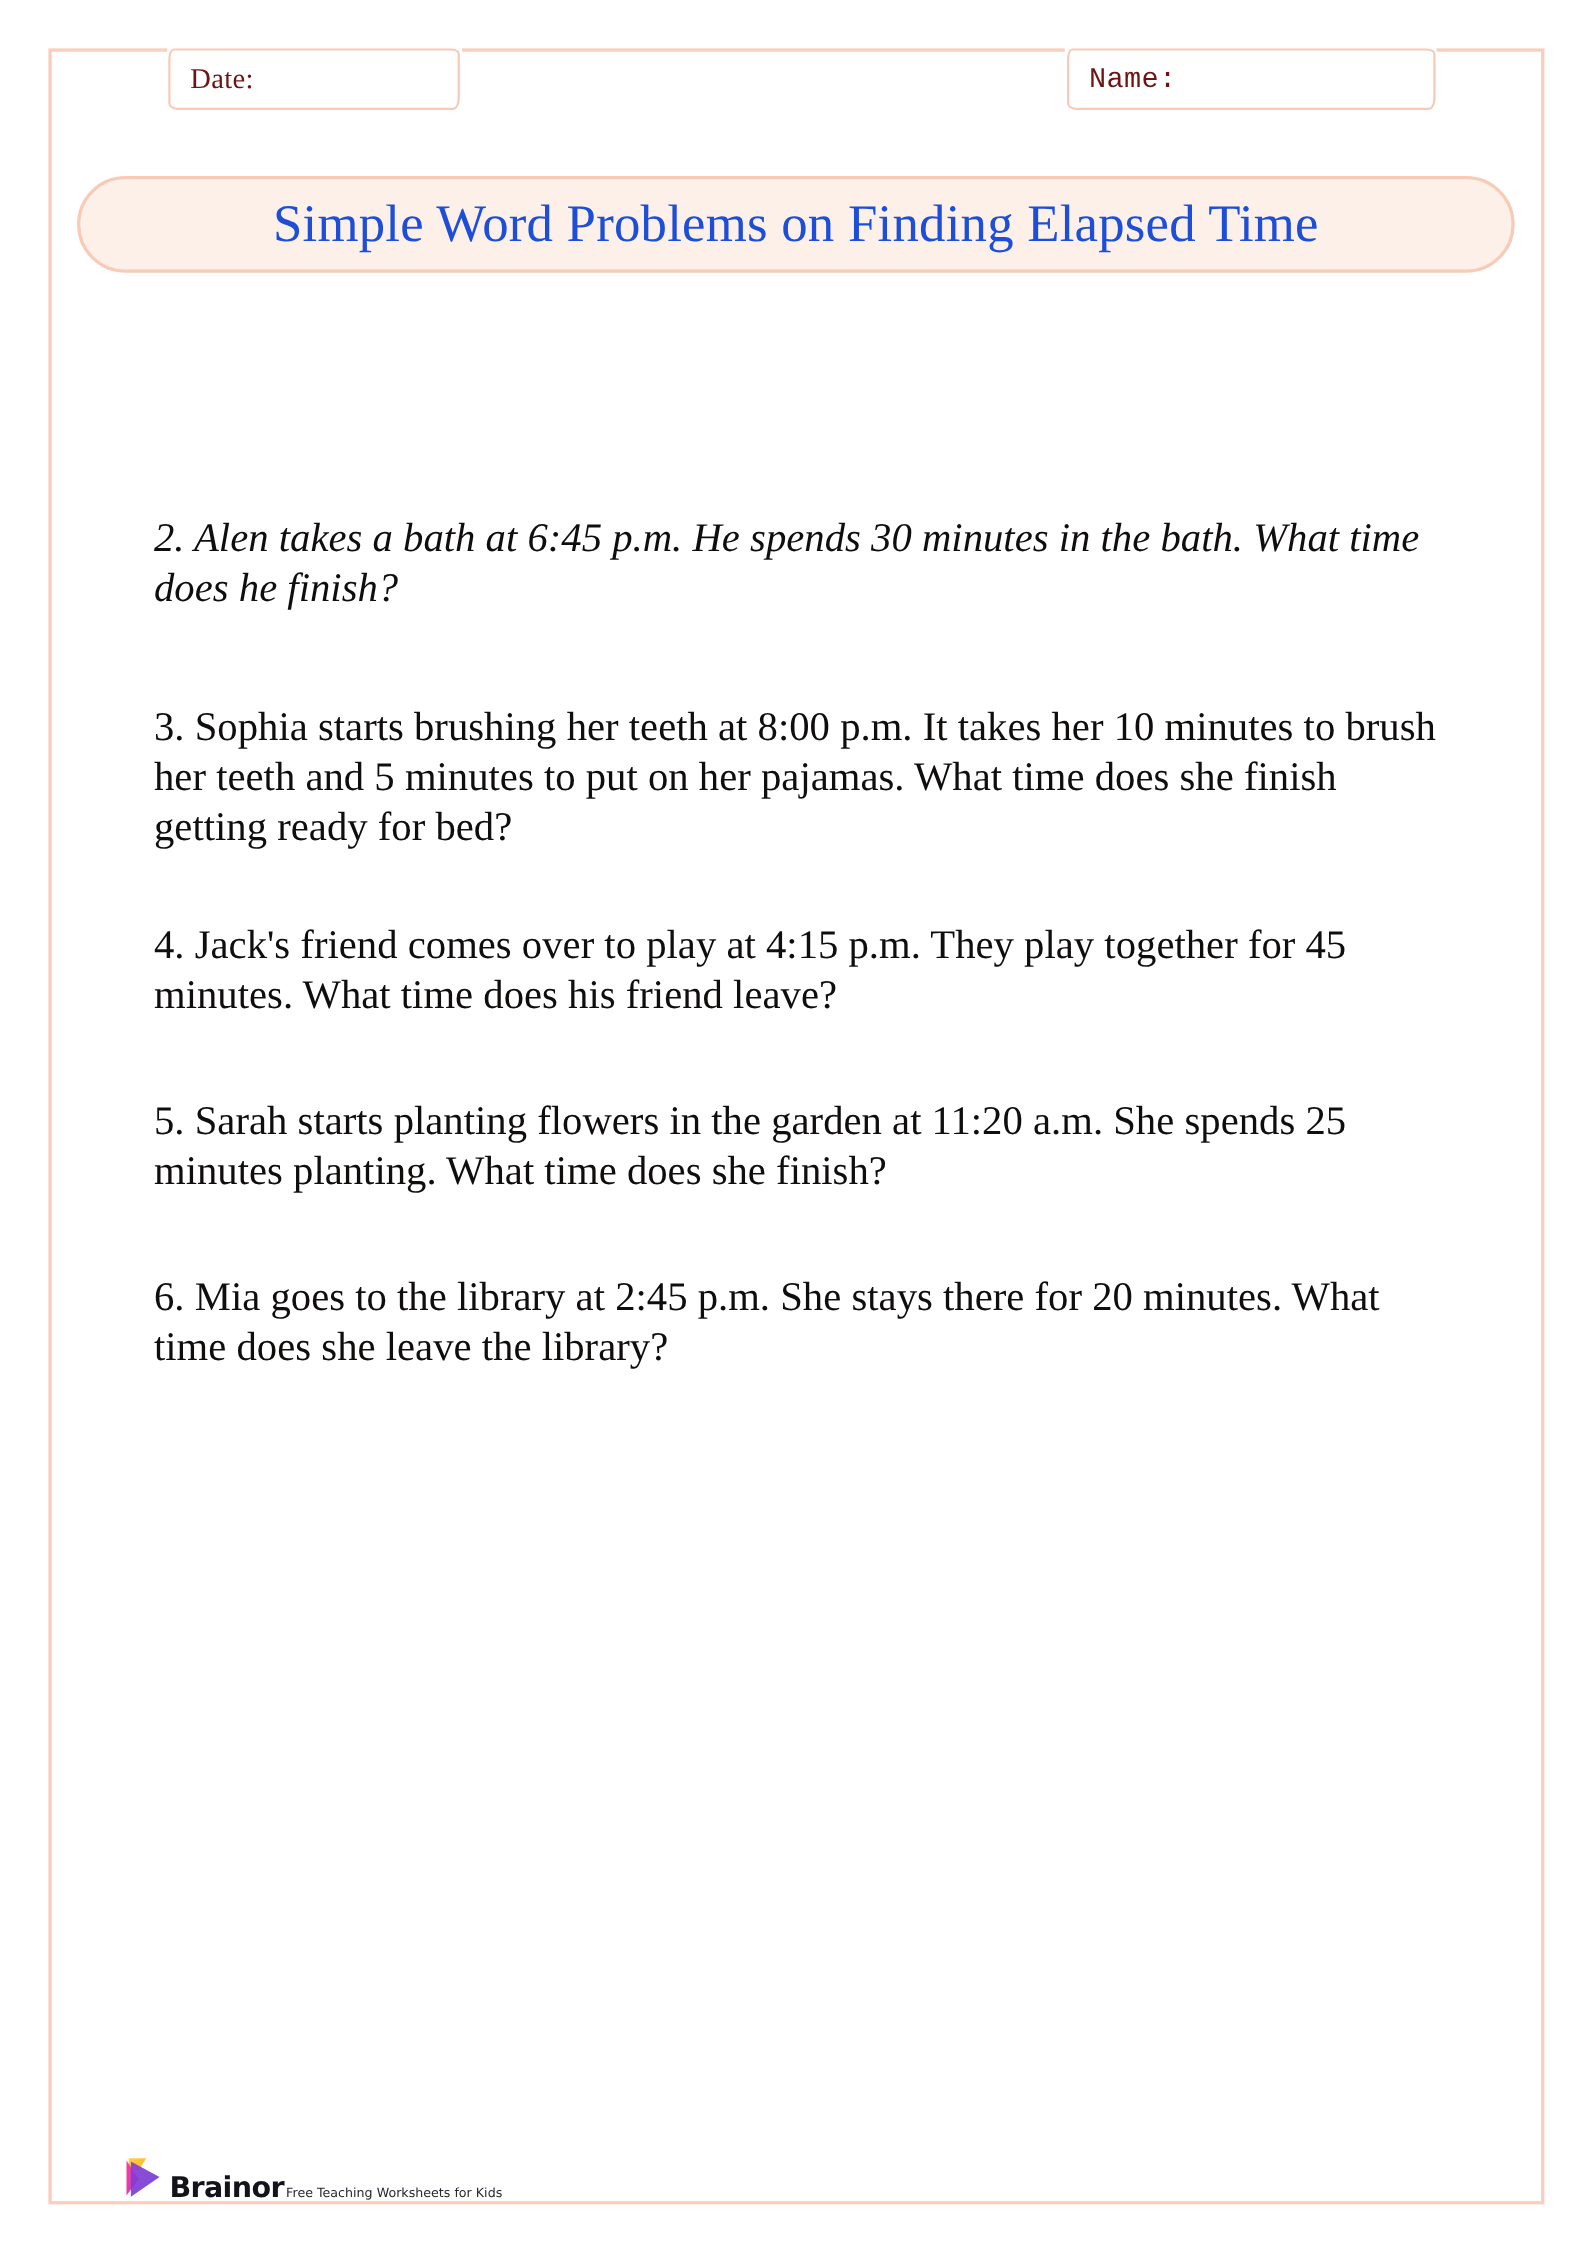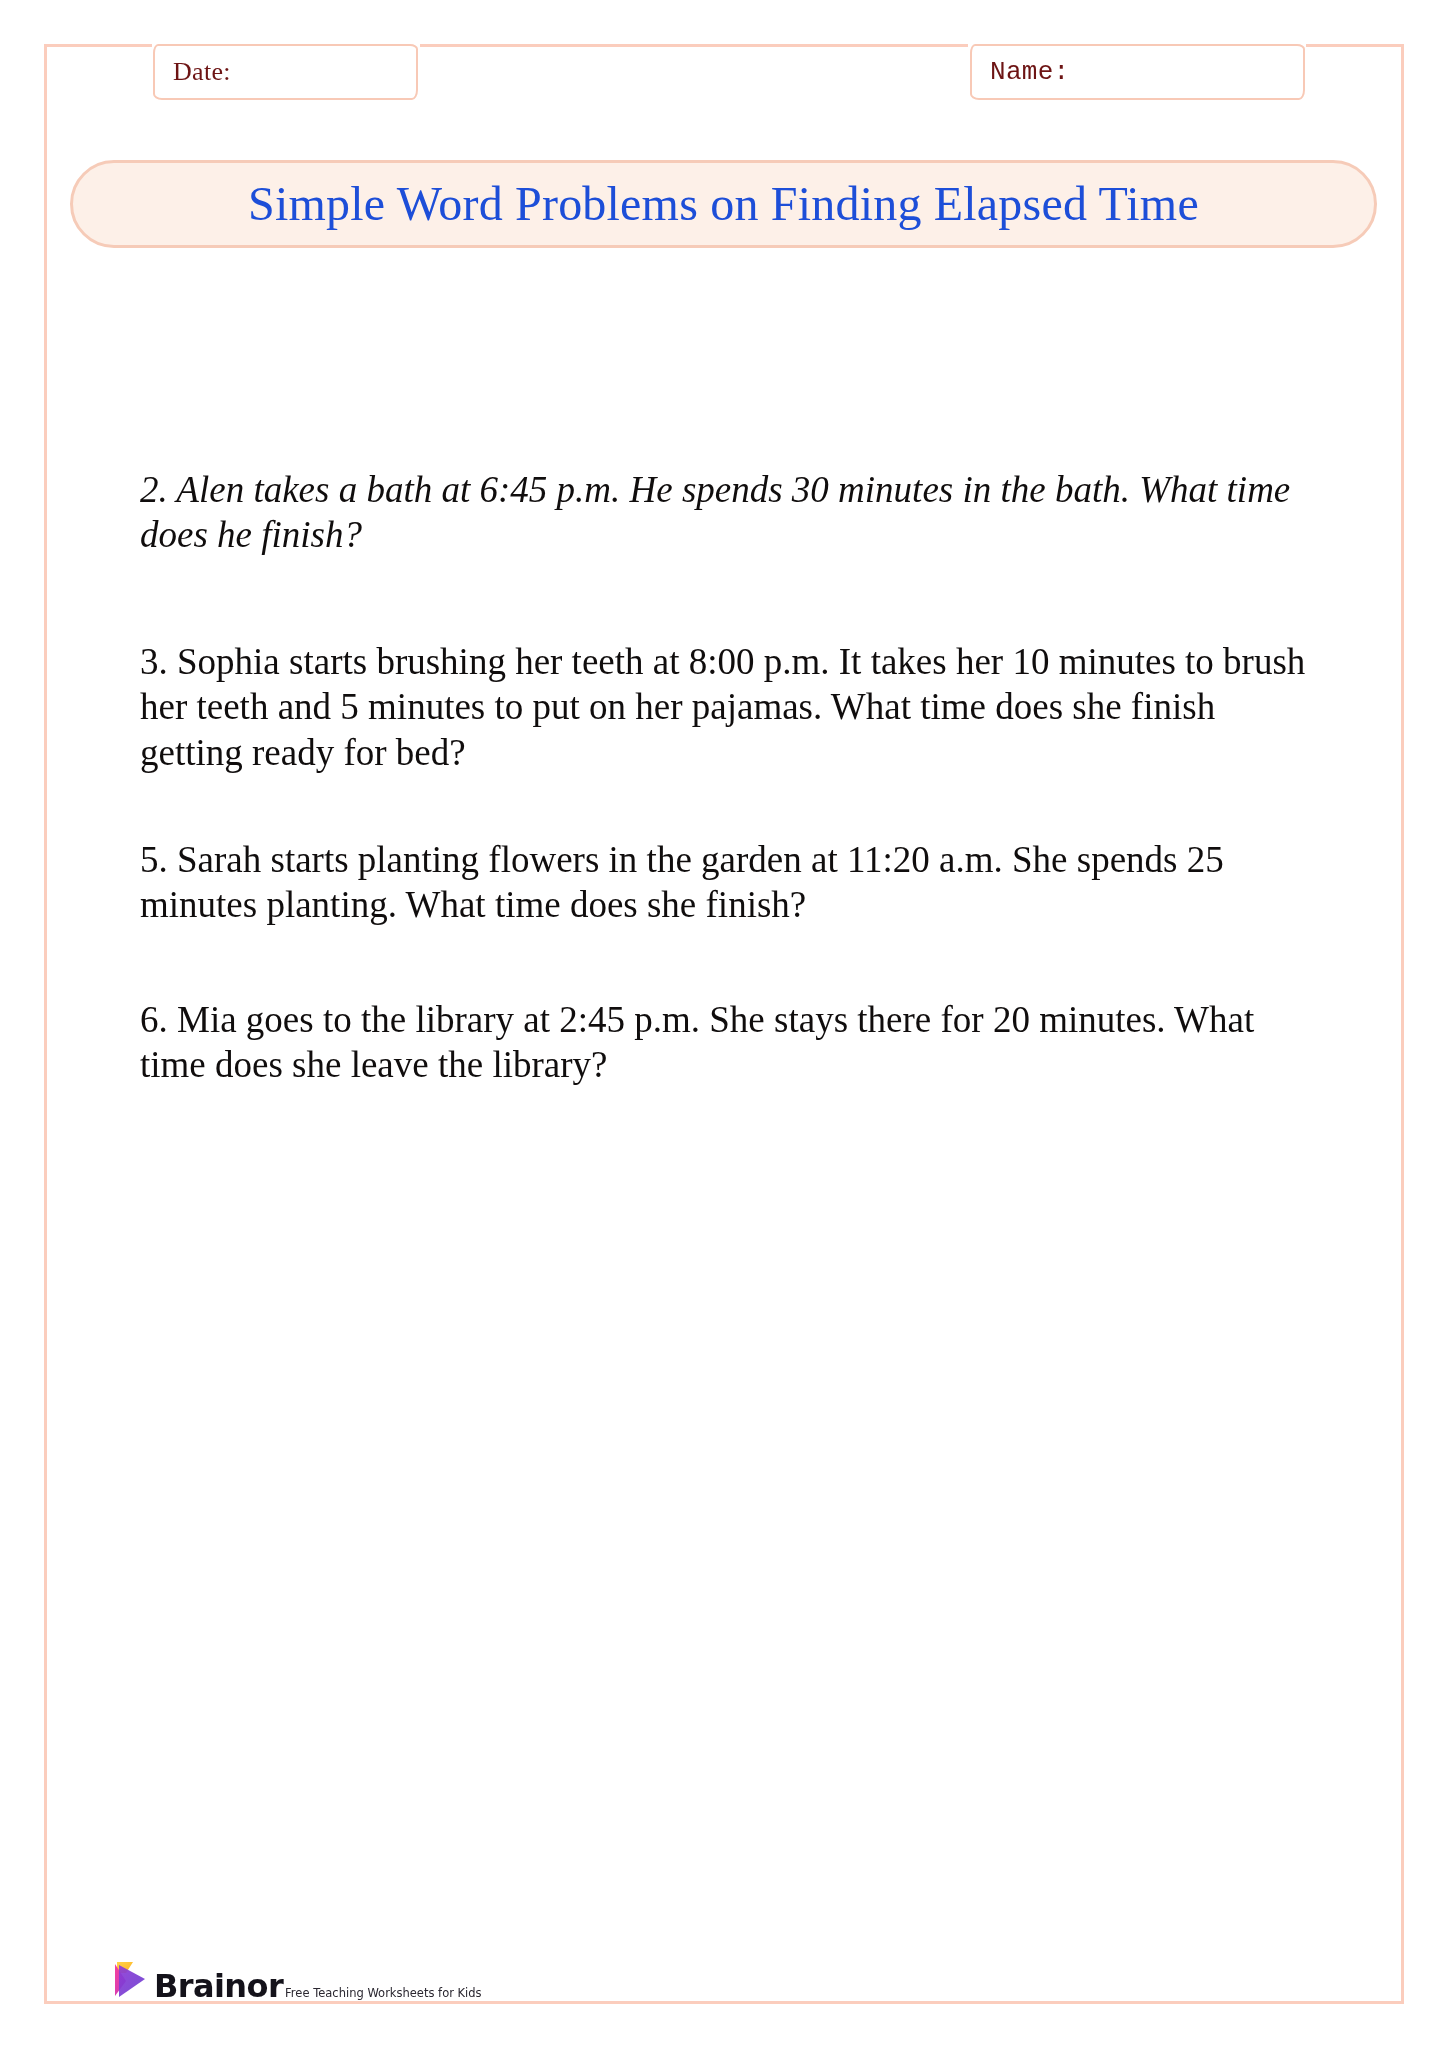--- a/index.html
+++ b/index.html
@@ -110,21 +110,21 @@
   .logo-mark {
     width: 34px;
     height: 40px;
     margin-right: 7px;
     position: relative;
     top: -2px;
   }
   .logo-word {
     font-family: "DejaVu Sans", sans-serif;
     font-weight: 700;
-    font-size: 32px;
+    font-size: 26px;
     color: #14121a;
     letter-spacing: -0.6px;
     line-height: 1;
   }
   .logo-tag {
     font-family: "DejaVu Sans", sans-serif;
     font-size: 11.5px;
     color: #2a2730;
     line-height: 1;
     margin-left: 2px;
@@ -147,20 +147,21 @@
   <span class="field-label">Name:</span>
 </div>
 
 <div class="title-banner">
   <span class="title-text">Simple Word Problems on Finding Elapsed Time</span>
 </div>
 
 <div class="problems">
   <p class="problem p2">2. Alen takes a bath at 6:45 p.m. He spends 30 minutes in the bath. What time does he finish?</p>
   <p class="problem p3">3. Sophia starts brushing her teeth at 8:00 p.m. It takes her 10 minutes to brush her teeth and 5 minutes to put on her pajamas. What time does she finish getting ready for bed?</p>
+  <p class="problem p4">4. Jack's friend comes over to play at 4:15 p.m. They play together for 45 minutes. What time does his friend leave?</p>
   <p class="problem p5">5. Sarah starts planting flowers in the garden at 11:20 a.m. She spends 25 minutes planting. What time does she finish?</p>
   <p class="problem p6">6. Mia goes to the library at 2:45 p.m. She stays there for 20 minutes. What time does she leave the library?</p>
 </div>
 
 <div class="footer">
   <span class="logo-mark">
     <svg viewBox="0 0 34 40" width="34" height="40" xmlns="http://www.w3.org/2000/svg">
       <defs>
         <linearGradient id="gTop" x1="0" y1="0" x2="1" y2="1">
           <stop offset="0%" stop-color="#ffd24a"></stop>

